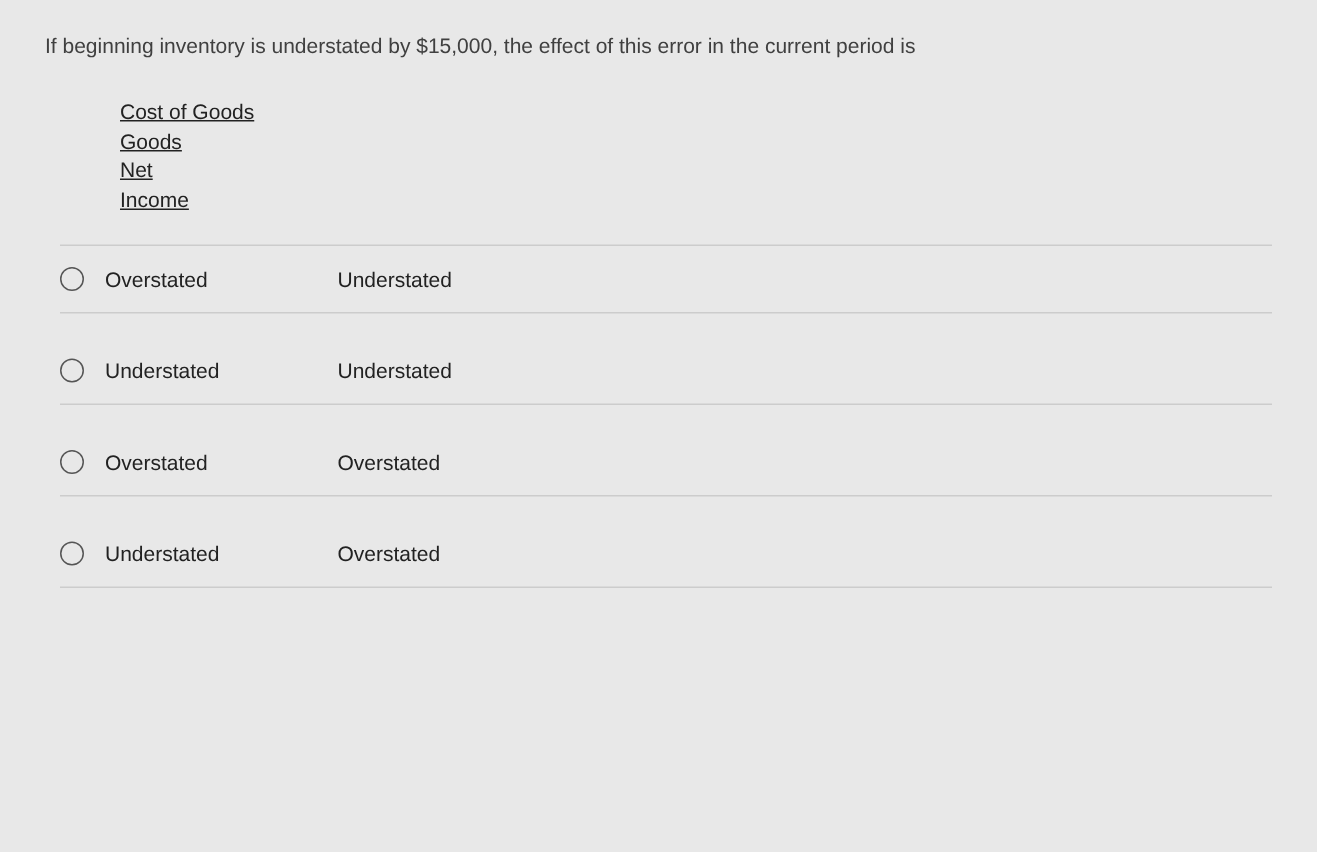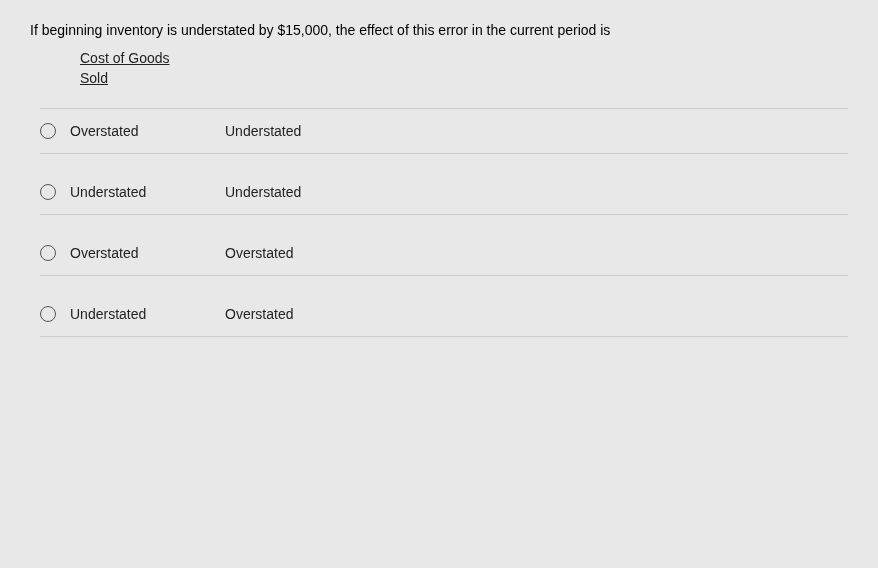--- a/index.html
+++ b/index.html
@@ -14,22 +14,22 @@
       background-color: #e8e8e8;
       font-family: Arial, sans-serif;
       font-size: 14px;
       color: #222;
       padding: 20px 30px;
     }
 
     .question-text {
       font-size: 14px;
       line-height: 1.5;
-      margin-bottom: 8px;
-      color: #000000;
+      margin-bottom: 24px;
+      color: #404040;
     }
 
     .table-header {
       display: flex;
       flex-direction: column;
       margin-left: 50px;
       margin-bottom: 20px;
     }
 
     .col-header {
@@ -82,21 +82,25 @@
     }
   </style>
 </head>
 <body>
 
 <p class="question-text">If beginning inventory is understated by $15,000, the effect of this error in the current period is</p>
 
 <div class="table-header">
   <div class="col-header">
     <span>Cost of Goods</span><br>
-    <span>Sold</span>
+    <span>Goods</span>
+  </div>
+  <div class="col-header">
+    <span>Net</span><br>
+    <span>Income</span>
   </div>
 </div>
 
 <div class="options-list" id="options-container">
 <div class="option-row">
       <span class="radio-btn"></span>
       <span class="option-col1">Overstated</span>
       <span class="option-col2">Understated</span>
     </div>
     <div class="option-row">

